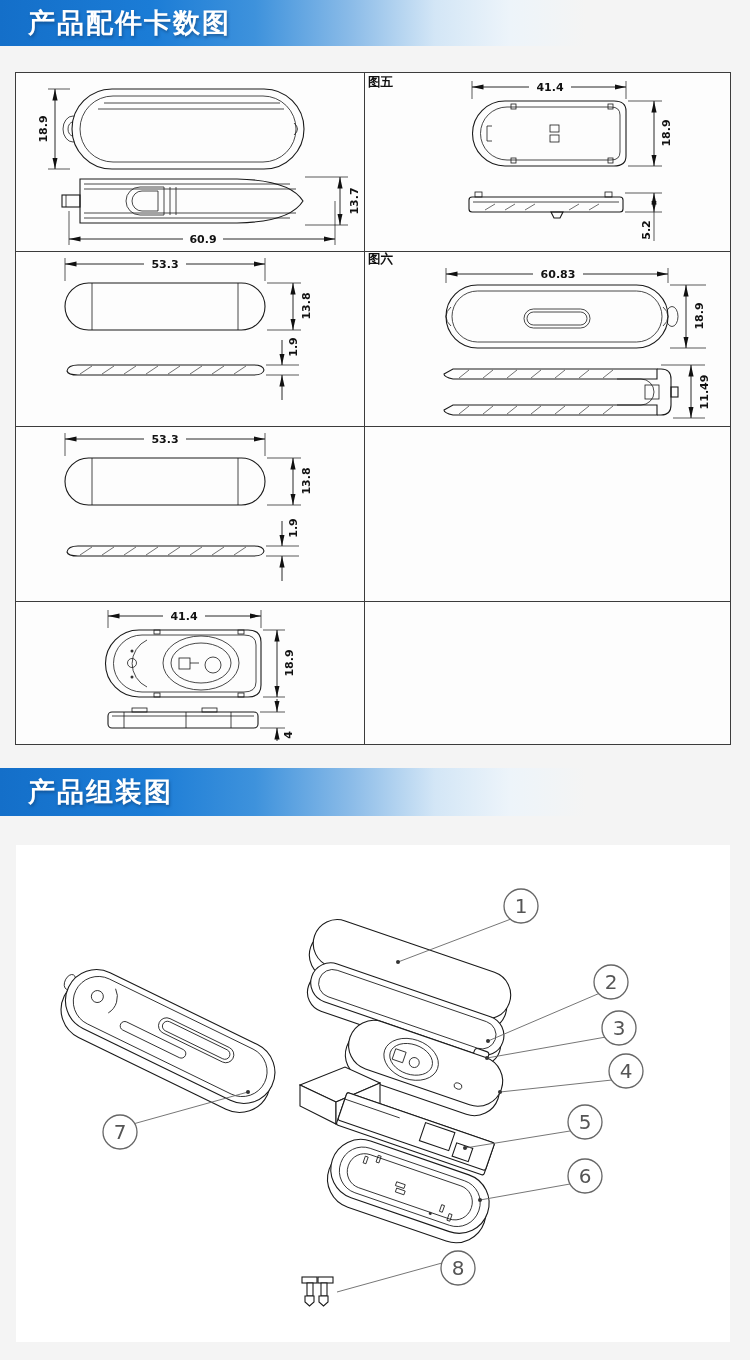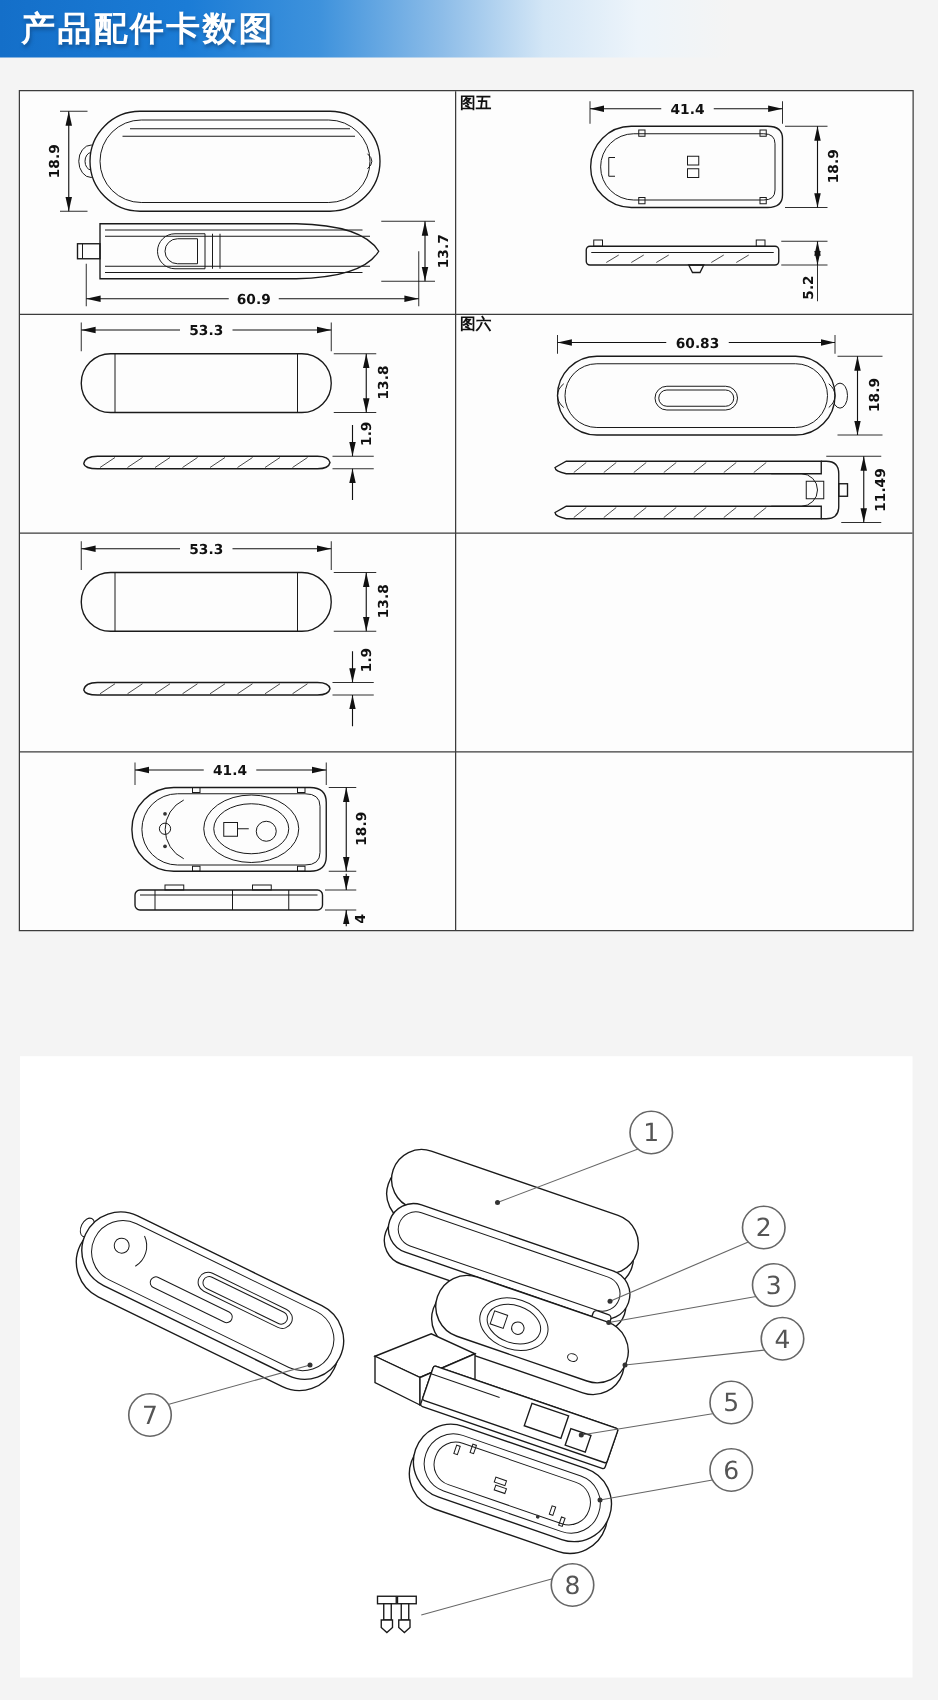--- a/index.html
+++ b/index.html
@@ -3,21 +3,21 @@
 <meta charset="utf-8">
 <style>
   html,body{margin:0;padding:0;}
   body{background:#f4f4f4;font-family:"Liberation Sans","DejaVu Sans",sans-serif;}
   .page{position:relative;width:750px;height:1360px;background:#f4f4f4;overflow:hidden;}
 
   .banner{position:absolute;left:0;width:750px;height:46px;
     background:linear-gradient(90deg,#146fc9 0%,#1b7cd6 20%,#3e92dc 34%,#8cbce8 47%,#d3e6f6 58%,#edf4fa 68%,#f4f4f4 78%);
     display:flex;align-items:center;}
   .banner-text{color:#ffffff;font-size:27px;font-weight:700;letter-spacing:2px;
-    padding-left:17px;text-shadow:1px 2px 3px rgba(15,60,110,0.55);}
+    padding-left:28px;text-shadow:1px 2px 3px rgba(15,60,110,0.55);}
 
   .spec-table{position:absolute;left:15px;top:72px;width:714px;height:671px;
     background:#fdfdfd;border:1px solid #3c3c3c;}
   .hline{position:absolute;left:0;right:0;height:1px;background:#3c3c3c;}
   .vline{position:absolute;top:0;bottom:0;left:348px;width:1px;background:#3c3c3c;}
   .cell{position:absolute;text-align:center;}
 
   .assembly-box{position:absolute;left:16px;top:845px;width:714px;height:497px;background:#ffffff;}
 
   svg{display:block;}
@@ -305,20 +305,23 @@
         <line class="ext" x1="244" y1="126" x2="269" y2="126"></line>
         <line class="dimE" x1="261" y1="97" x2="261" y2="110"></line>
         <line class="dimE" x1="261" y1="139" x2="261" y2="126"></line>
         <text class="dt" x="272" y="137" text-anchor="middle" transform="rotate(-90 272 133)">4</text>
       </svg>
     </div>
 
     <div class="cell" style="left:349px;top:529px;width:365px;height:142px"></div>
   </div>
 
+  <div class="banner" style="top:768px;height:48px">
+    <span class="banner-text">产品组装图</span>
+  </div>
 
   <div class="assembly-box">
     <svg width="714" height="497" viewBox="0 0 714 497">
 
       <g transform="translate(394,130) rotate(19)">
         <rect class="wf" x="-103" y="-18" width="206" height="48" rx="24"></rect>
         <rect class="wf" x="-103" y="-30" width="206" height="48" rx="24"></rect>
       </g>
 
       <g transform="translate(390,168) rotate(19)">

